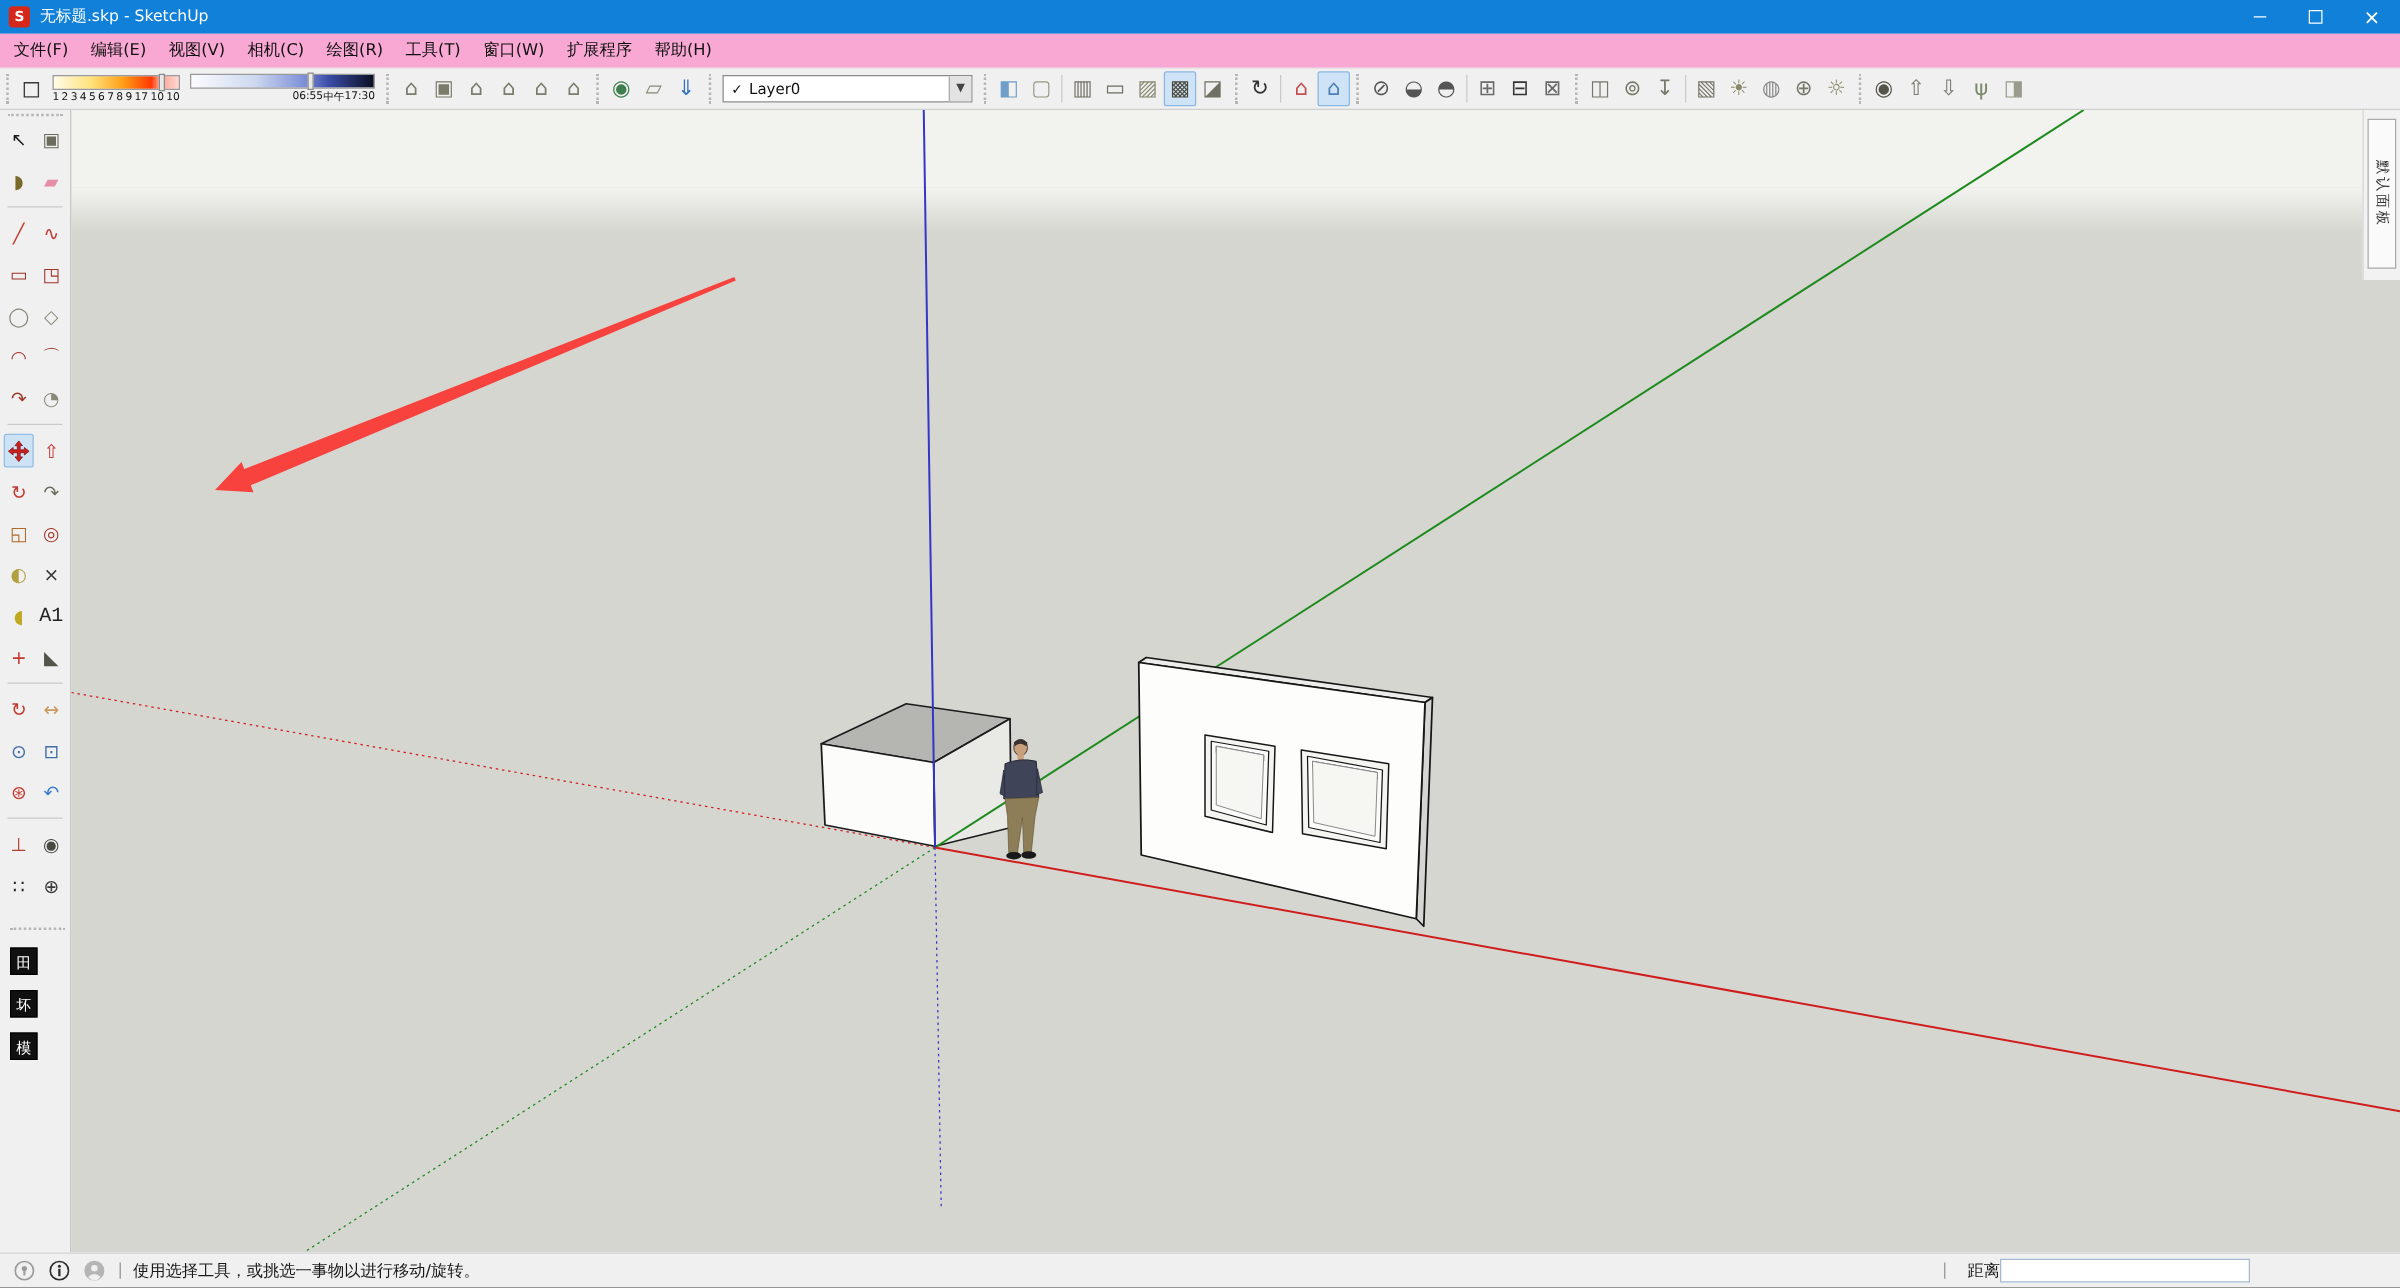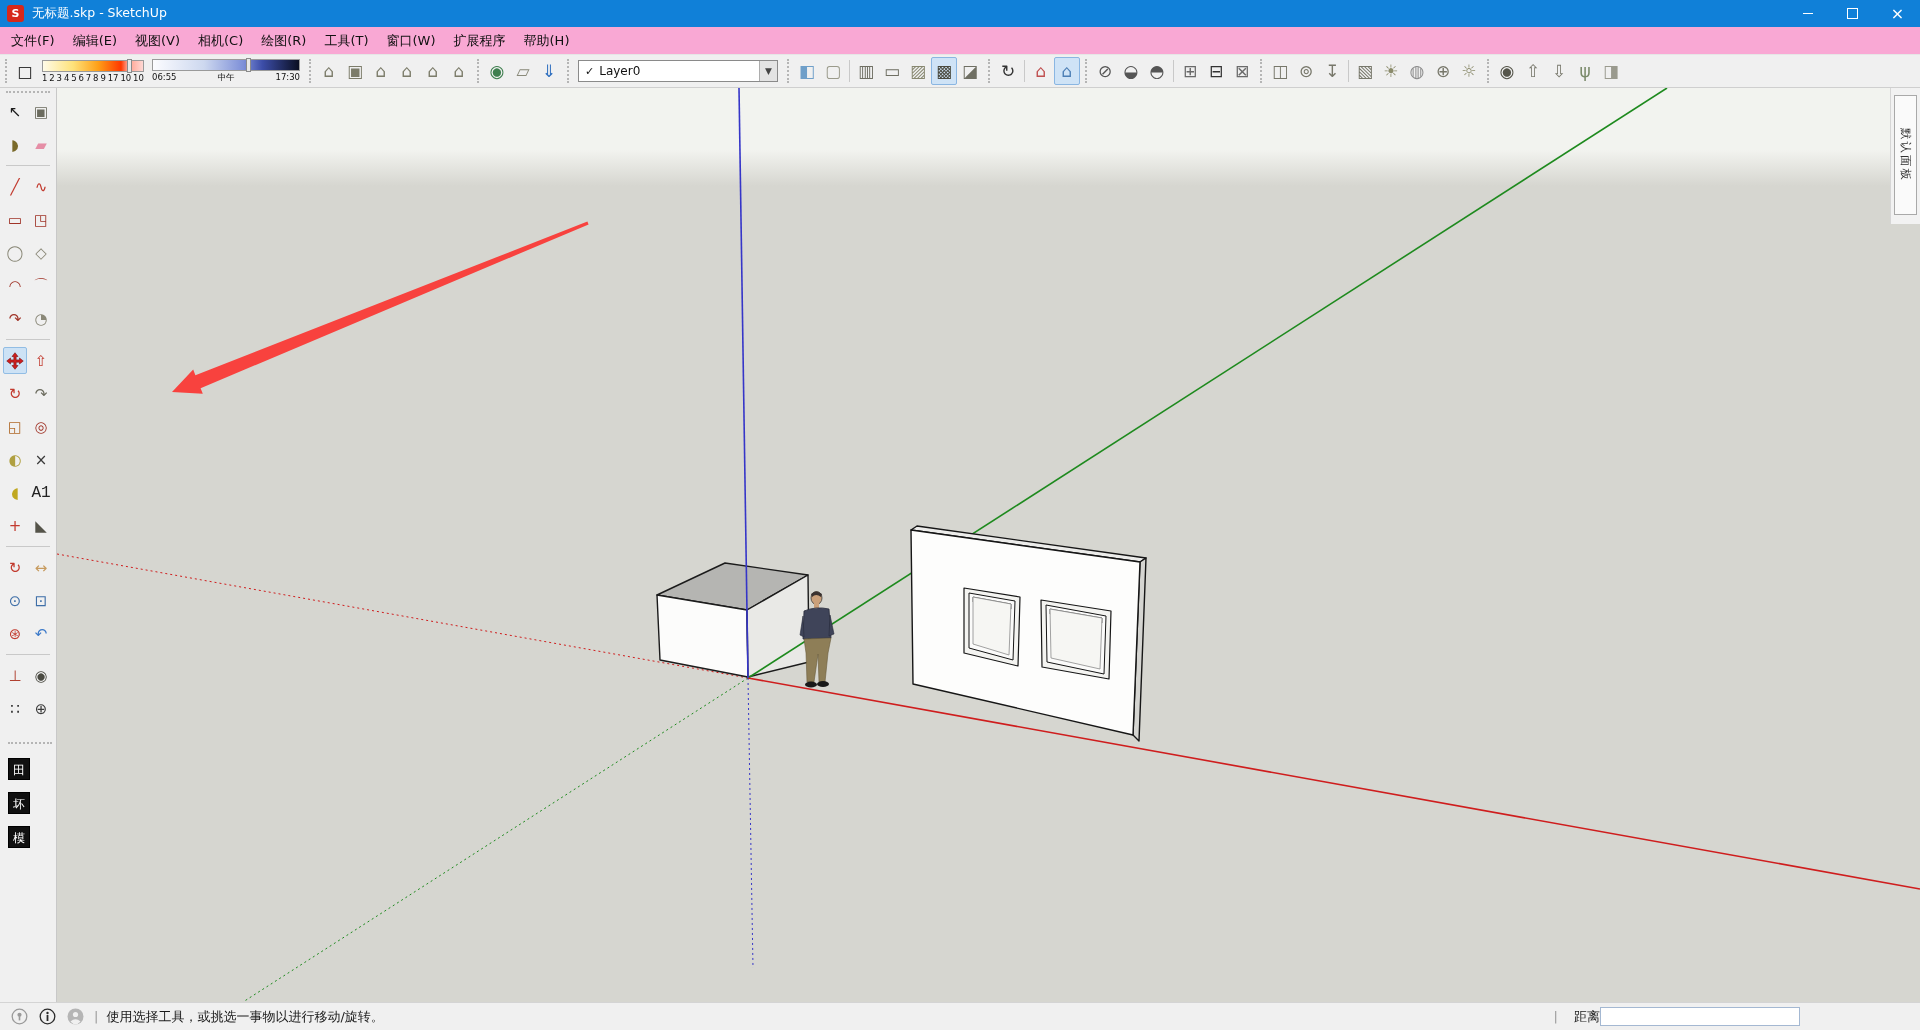--- a/index.html
+++ b/index.html
@@ -126,21 +126,21 @@
           <span>9</span>
           <span>17</span>
           <span>10</span>
           <span>10</span>
         </div>
       </div>
       <div class="slider">
         <div class="track" style="width: 148px; background: linear-gradient(90deg, rgb(252, 252, 255), rgb(205, 216, 239) 35%, rgb(125, 143, 216) 62%, rgb(60, 77, 168) 75%, rgb(10, 15, 34));">
           <div class="thumb" style="left: 93px;"></div>
         </div>
-        <div class="slider-labels" style="width: 148px;">
+        <div class="slider-labels" style="width: 148px; justify-content: flex-end;">
           <span>06:55</span>
           <span>中午</span>
           <span>17:30</span>
         </div>
       </div>
       <span class="tb-handle"></span>
       <span class="ticon" style="color: rgb(124, 124, 106);">⌂</span>
       <span class="ticon" style="color: rgb(124, 124, 106);">▣</span>
       <span class="ticon" style="color: rgb(124, 124, 106);">⌂</span>
       <span class="ticon" style="color: rgb(124, 124, 106);">⌂</span>

